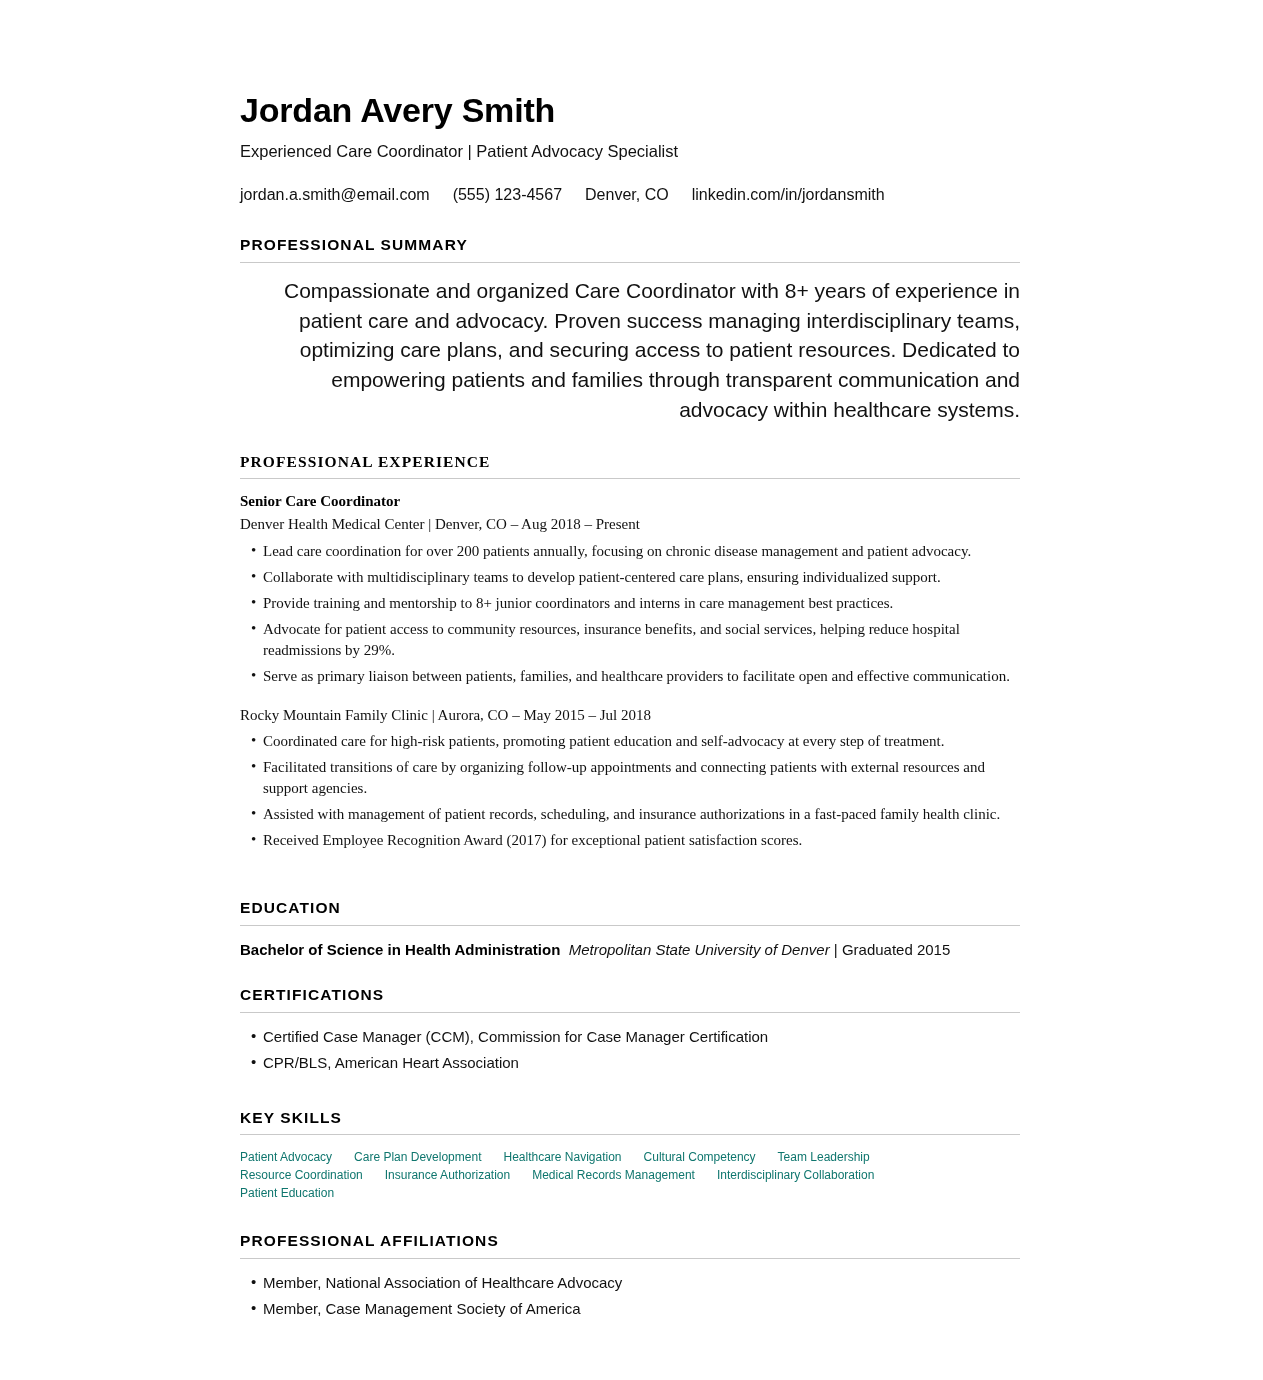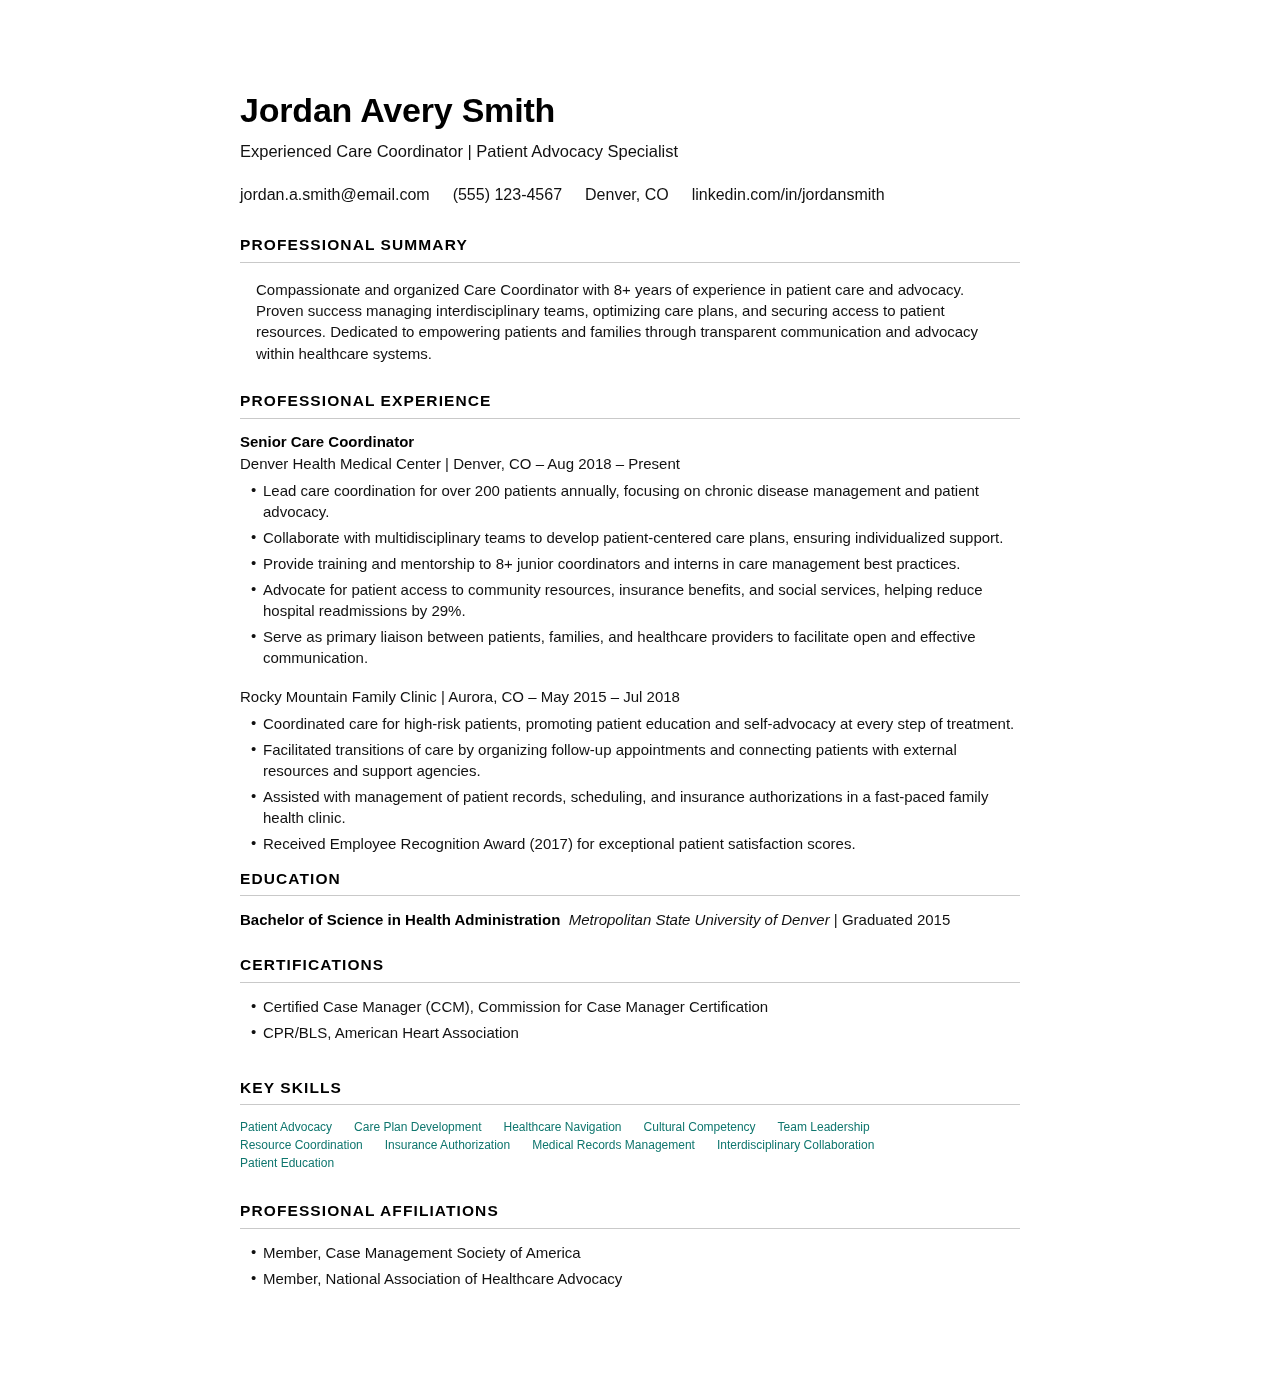--- a/index.html
+++ b/index.html
@@ -72,25 +72,25 @@
   }
   .section-rule {
     height: 1px;
     background: #c9c9c9;
     width: 100%;
     margin: 0 0 13px 0;
   }
 
   
   .summary-text {
-    font-size: 15px;
+    font-size: 21px;
     line-height: 1.42;
-    margin: 16px;
-    color: #111;
-    text-align: left;
+    margin: 0;
+    color: #111;
+    text-align: right;
   }
 
   
   .job { margin-bottom: 19px; }
   .job:last-child { margin-bottom: 0; }
   .job-title {
     font-size: 15px;
     font-weight: 700;
     margin: 0 0 3px 0;
     line-height: 1.3;
@@ -146,21 +146,21 @@
     max-width: 760px;
   }
   .skill-item {
     display: inline-block;
     margin-right: 22px;
     white-space: nowrap;
   }
 
   
   .section.summary  { margin-bottom: 28px; }
-  .section.experience { margin-bottom: 16px; }
+  .section.experience { margin-bottom: 48px; font-family: Liberation Serif, serif; }
   .section.education { margin-bottom: 26px; }
   .section.certifications { margin-bottom: 36px; }
   .section.skills { margin-bottom: 30px; }
   .section.affiliations { margin-bottom: 0; }
 </style>
 </head>
 <body>
 
 <div class="page">
   <div class="resume">
@@ -229,19 +229,19 @@
     <section class="section skills">
       <h2 class="section-title">KEY SKILLS</h2>
       <div class="section-rule"></div>
       <div class="skills-wrap" id="skills-list"><span class="skill-item">Patient Advocacy</span><span class="skill-item">Care Plan Development</span><span class="skill-item">Healthcare Navigation</span><span class="skill-item">Cultural Competency</span><span class="skill-item">Team Leadership</span><span class="skill-item">Resource Coordination</span><span class="skill-item">Insurance Authorization</span><span class="skill-item">Medical Records Management</span><span class="skill-item">Interdisciplinary Collaboration</span><span class="skill-item">Patient Education</span></div>
     </section>
 
     <section class="section affiliations">
       <h2 class="section-title">PROFESSIONAL AFFILIATIONS</h2>
       <div class="section-rule"></div>
       <ul class="bullets" id="affiliations-list">
+          <li>Member, National Association of Healthcare Advocacy</li>
           <li>Member, Case Management Society of America</li>
-          <li>Member, National Association of Healthcare Advocacy</li>
         </ul>
     </section>
 
   </div>
 </div>
 
 </body></html>

